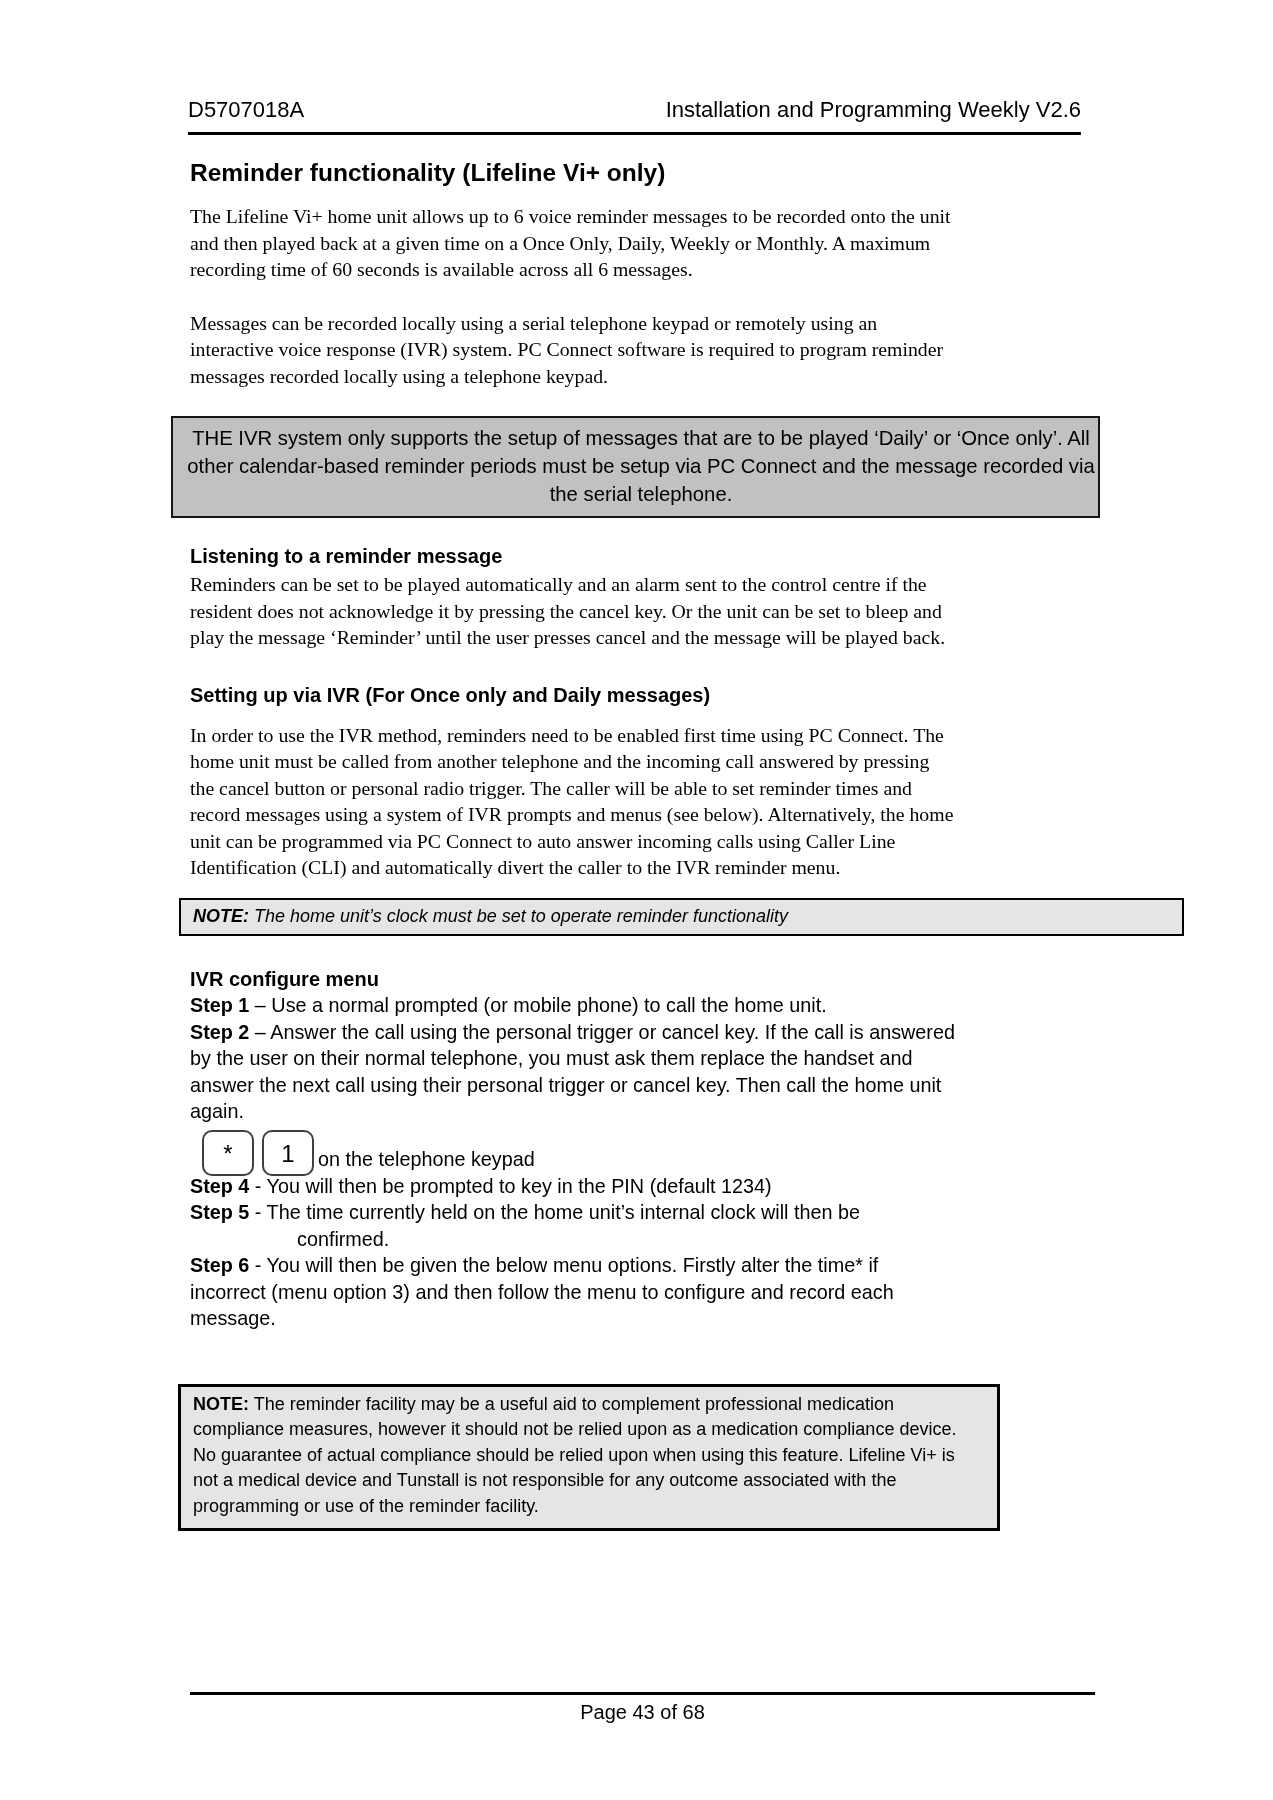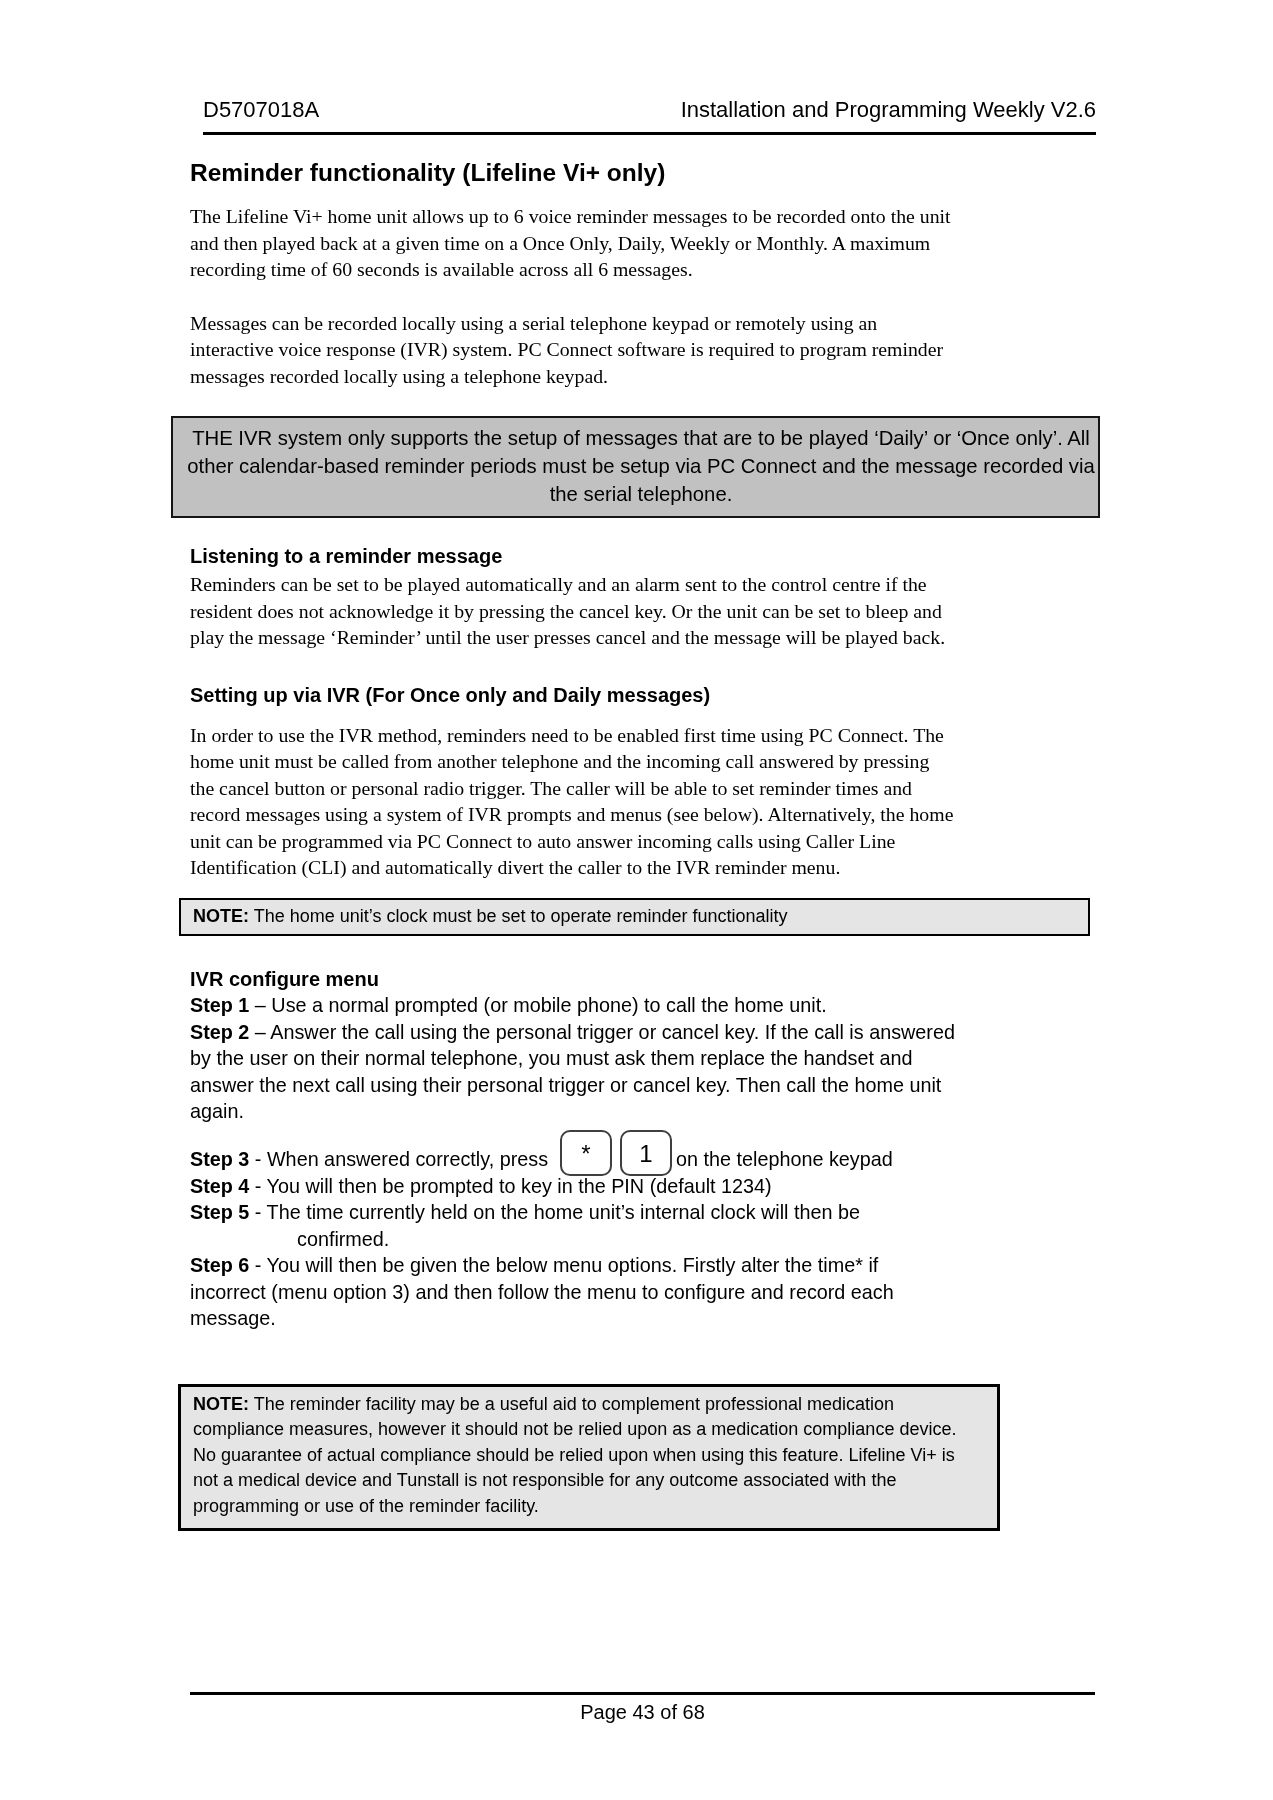--- a/index.html
+++ b/index.html
@@ -6,21 +6,21 @@
   body{
     width:1273px;height:1800px;position:relative;
     background:#ffffff;color:#000000;
     font-family:"Liberation Sans","DejaVu Sans",sans-serif;
     -webkit-font-smoothing:antialiased;
   }
   .page{position:absolute;inset:0;overflow:hidden;}
 
   
   .doc-header{
-    position:absolute;top:97px;left:203px;width:893px;
+    position:absolute;top:97px;left:188px;width:893px;
     display:flex;justify-content:space-between;align-items:baseline;
     font-size:22px;line-height:26px;
     border-bottom:3px solid #000;padding-bottom:9px;
   }
 
   
   .content{position:absolute;top:150px;left:190px;width:930px;}
 
   .title{font-size:24.5px;font-weight:bold;margin:8px 0 0 0;line-height:30px;}
 
@@ -38,21 +38,21 @@
   h3{font-size:20px;line-height:26px;margin:0;font-weight:bold;}
   .h3a{margin-top:25px;}
   .p3{margin-top:2px;}
   .h3b{margin-top:31px;}
   .p4{margin-top:14px;}
 
   .note-box{
     box-sizing:border-box;background:#e5e5e5;border:2px solid #000;
     font-size:18px;line-height:25.5px;
   }
-  .note1{margin-top:17px;margin-left:-11px;width:911px;padding:4px 10px 5px 12px;}
+  .note1{margin-top:17px;margin-left:-11px;width:1005px;padding:4px 10px 5px 12px;font-style:italic;}
   .note2{margin-top:52px;margin-left:-12px;width:822px;border-width:3px;padding:5px 20px 9px 12px;}
 
   .h3c{margin-top:30px;}
   .step{width:768px;font-size:19.8px;line-height:26.5px;}
   .step b{font-weight:bold;}
   .step-row{
     display:flex;align-items:flex-end;margin-top:5px;width:860px;
   }
   .keypad-key{
     box-sizing:border-box;width:52px;height:46px;flex:0 0 auto;
@@ -99,21 +99,20 @@
 
     <div class="note-box note1"><b>NOTE:</b><span> The home unit’s clock must be set to operate reminder functionality</span></div>
 
     <h3 class="h3c">IVR configure menu</h3>
 
     <div class="step"><b>Step 1</b><span> – Use a normal prompted (or mobile phone) to call the home unit.</span></div>
 
     <div class="step"><b>Step 2</b><span> – Answer the call using the personal trigger or cancel key. If the call is answered by the user on their normal telephone, you must ask them replace the handset and answer the next call using their personal trigger or cancel key. Then call the home unit again.</span></div>
 
     <div class="step step-row">
-      <span><b>Step 3</b><span> - When answered correctly, press</span></span>
       <span class="keypad-key first">
           <span class="glyph">*</span>
         </span>
       <span class="keypad-key">
           <span class="glyph">1</span>
         </span>
       <span>on the telephone keypad</span>
     </div>
 
     <div class="step"><b>Step 4</b><span> - You will then be prompted to key in the PIN (default 1234)</span></div>

